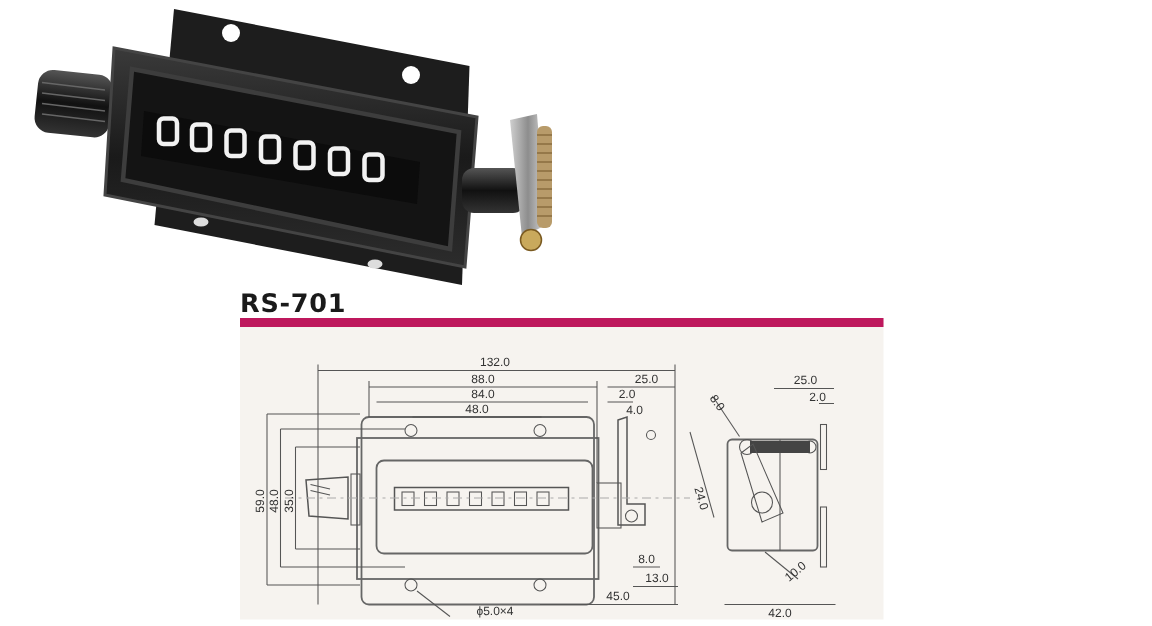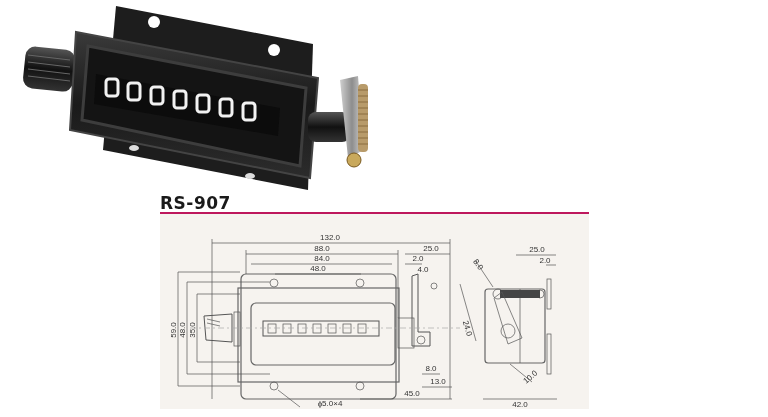--- a/index.html
+++ b/index.html
@@ -1,20 +1,20 @@
 <!DOCTYPE html>
 <html><head>
 <meta charset="utf-8">
 <style>
   html,body{margin:0;padding:0;background:#ffffff;}
   body{width:768px;height:417px;position:relative;overflow:hidden;font-family:"Liberation Sans",sans-serif;}
   .abs{position:absolute;}
   #photo{left:18px;top:0;width:370px;height:196px;}
   #model-title{left:160px;top:193px;font-size:17px;font-weight:bold;color:#1a1a1a;letter-spacing:0.5px;font-family:"DejaVu Sans",sans-serif;}
-  #drawing-panel{left:160px;top:212px;width:429px;height:195px;background:#f6f3ef;border-top:2px solid #be185d;}
+  #drawing-panel{left:160px;top:212px;width:429px;height:195px;background:#f6f3ef;border-top:6px solid #be185d;}
   svg text{font-family:"Liberation Sans",sans-serif;fill:#333;}
 </style>
 </head>
 <body>
 
 <svg id="photo" class="abs" viewBox="0 0 370 196">
   <defs>
     <linearGradient id="bodyG" x1="0" y1="0" x2="0" y2="1">
       <stop offset="0" stop-color="#3a3a3a"></stop>
       <stop offset="0.5" stop-color="#1a1a1a"></stop>
@@ -80,21 +80,21 @@
         <line x1="340" y1="120" x2="350" y2="120"></line>
       <line x1="340" y1="126" x2="350" y2="126"></line>
         <line x1="340" y1="132" x2="350" y2="132"></line>
       <line x1="340" y1="138" x2="350" y2="138"></line>
         <line x1="340" y1="144" x2="350" y2="144"></line>
     </g>
     <circle cx="336" cy="160" r="7" fill="#c9a95c" stroke="#7a5a20"></circle>
   </g>
 </svg>
 
-<div id="model-title" class="abs">RS-907</div>
+<div id="model-title" class="abs">RS-701</div>
 
 <div id="drawing-panel" class="abs">
   <svg width="429" height="195" viewBox="0 0 429 195">
     <g stroke="#555" stroke-width="0.7" fill="none">
 
       <rect x="81" y="60" width="155" height="125" rx="5" stroke="#666" stroke-width="1.2"></rect>
       <rect x="78" y="74" width="161" height="94" stroke="#666" stroke-width="1.2"></rect>
       <rect x="91" y="89" width="144" height="62" rx="5" stroke="#666" stroke-width="1.2"></rect>
 
       <rect x="103" y="107" width="116" height="15" stroke="#555" stroke-width="1"></rect>

